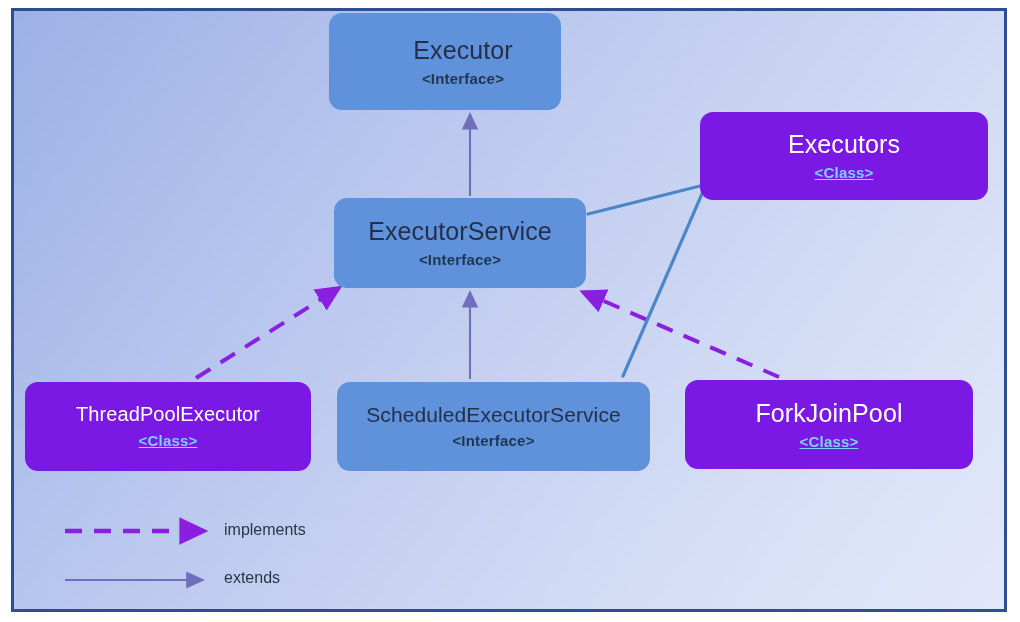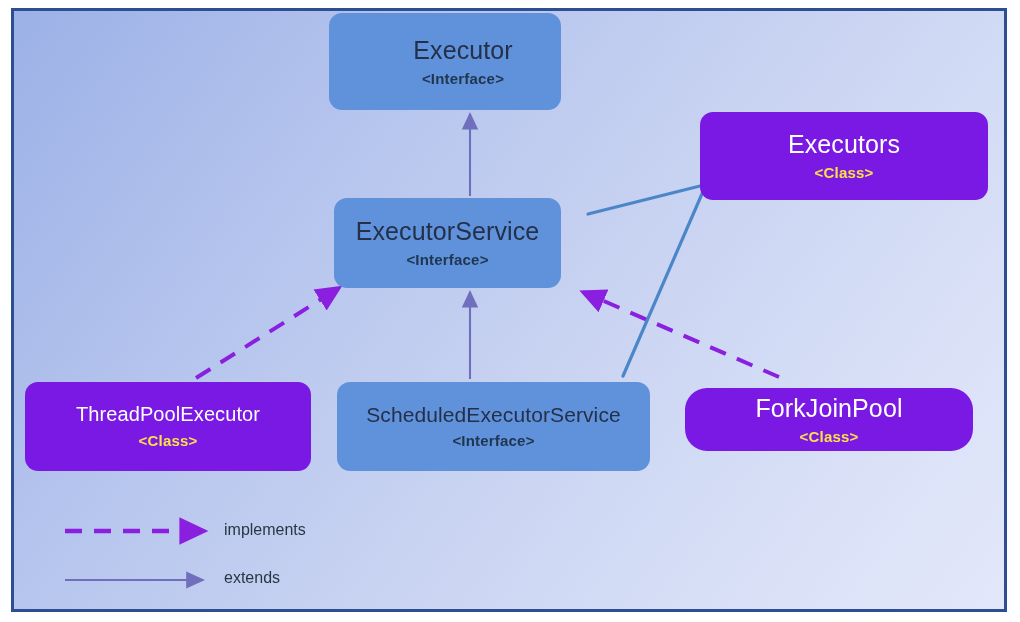--- a/index.html
+++ b/index.html
@@ -62,29 +62,29 @@
   .iface{
     background:#5f92da;
     color:#24304a;
   }
   .iface .n-stereo{ color:#1f3550; }
 
   .klass{
     background:#7a19e4;
     color:#ffffff;
   }
-  .klass .n-stereo{ color:#fde047; }
+  .klass .n-stereo{ color:#7dd3fc;text-decoration:underline; }
 
   
   #node-executor                 { left:329px; top:13px;  width:232px; height:97px;padding-left:36px; }
-  #node-executorservice          { left:334px; top:198px; width:227px; height:90px; }
+  #node-executorservice          { left:334px; top:198px; width:252px; height:90px; }
   #node-executors                { left:700px; top:112px; width:288px; height:88px; }
   #node-threadpoolexecutor       { left:25px;  top:382px; width:286px; height:89px; }
   #node-scheduledexecutorservice { left:337px; top:382px; width:313px; height:89px;text-align:center; }
-  #node-forkjoinpool             { left:685px; top:388px; width:288px; height:63px;border-radius:22px; }
+  #node-forkjoinpool             { left:685px; top:380px; width:288px; height:89px; }
 
   #node-scheduledexecutorservice .n-title{ font-size:21px; }
   #node-threadpoolexecutor .n-title{ font-size:20px; }
 
   
   .legend-label{
     position:absolute;
     font-size:16px;
     color:#263845;
     white-space:nowrap;

